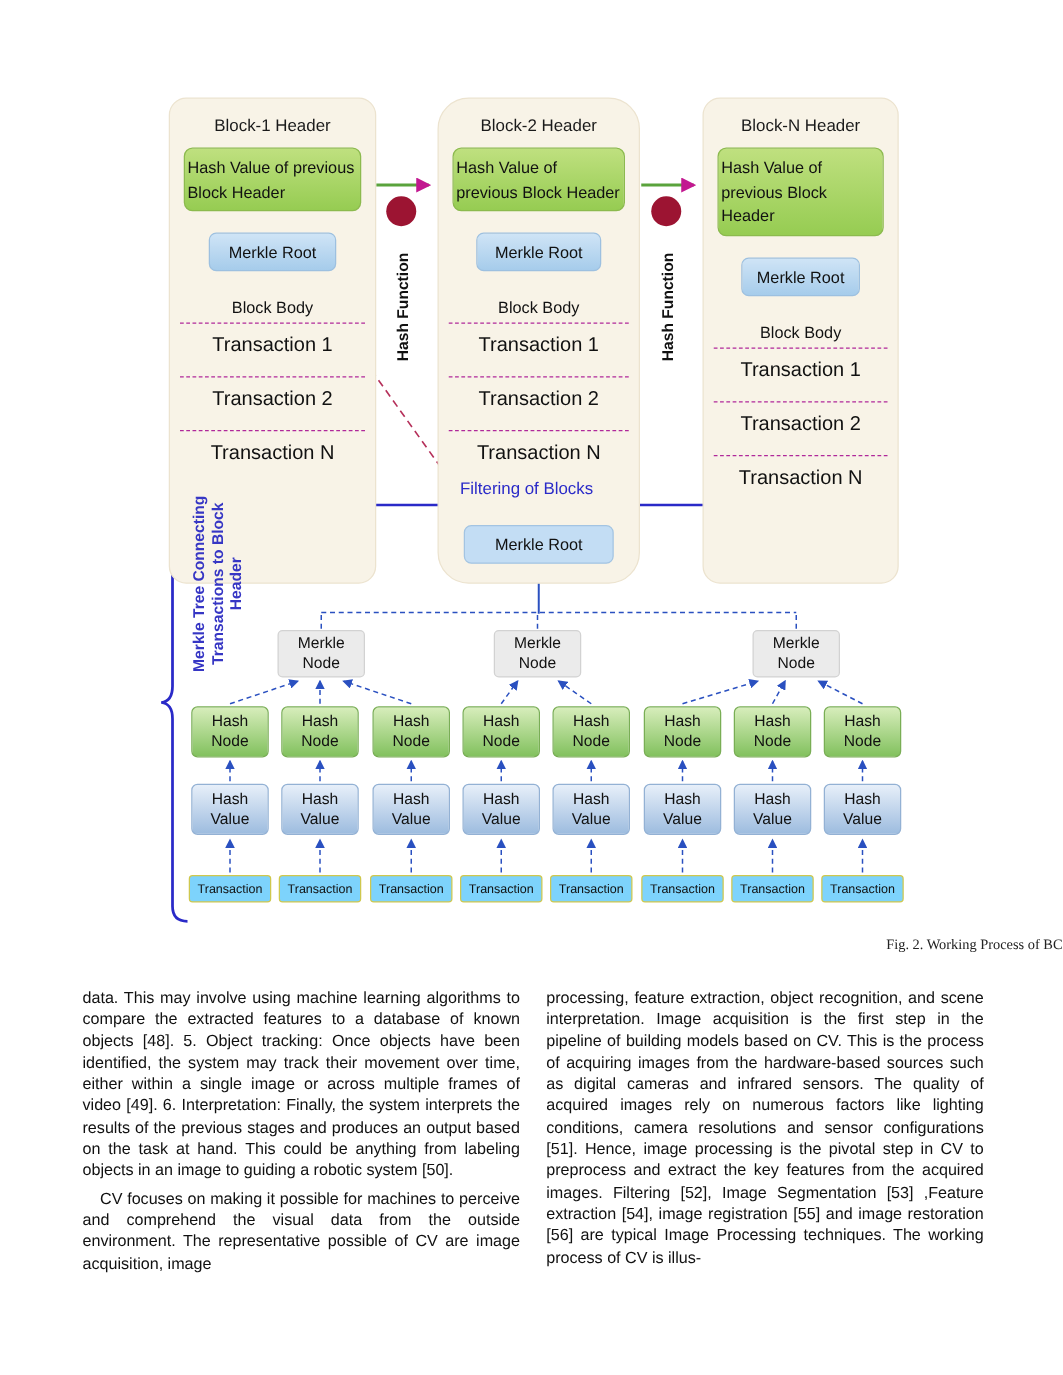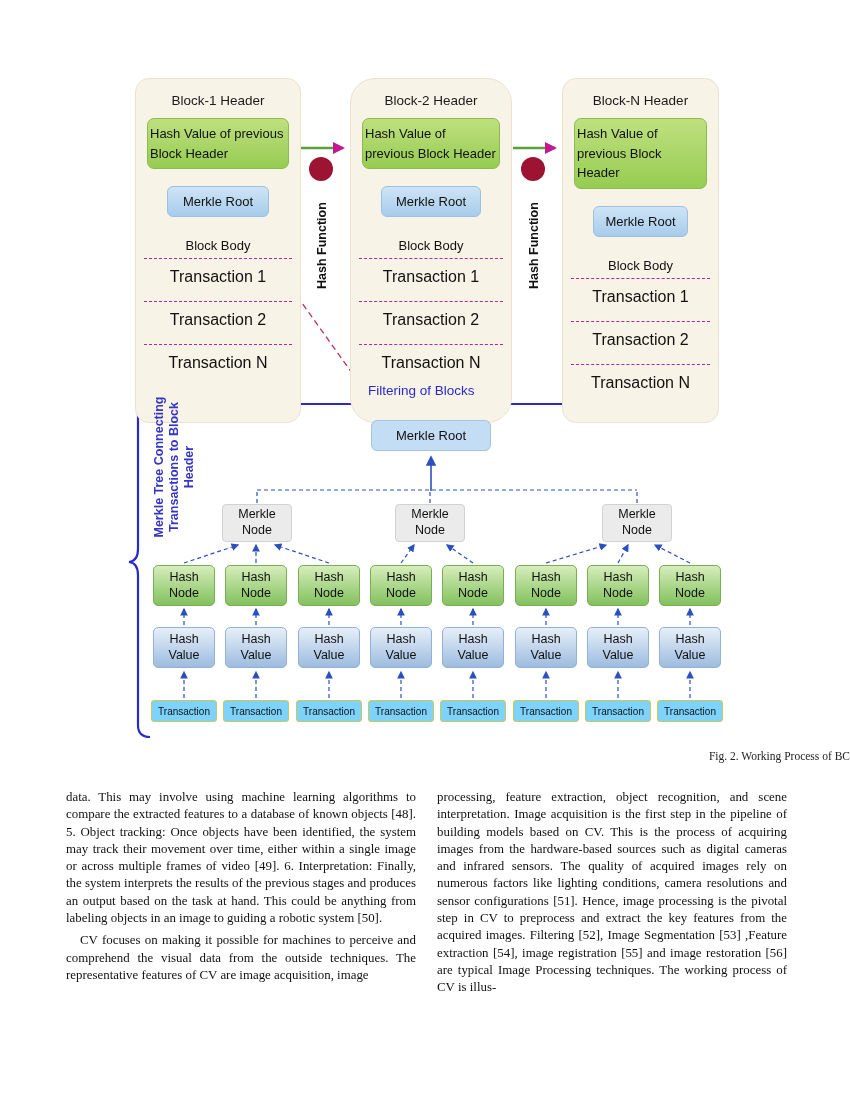--- a/index.html
+++ b/index.html
@@ -2,21 +2,21 @@
 <html><head>
 <meta charset="utf-8">
 <style>
   html,body{margin:0;padding:0;background:#ffffff;}
   .page{width:850px;height:1100px;background:#ffffff;position:relative;overflow:hidden;
         font-family:"Liberation Sans",sans-serif;color:#111;}
   
   .figure{position:relative;width:850px;height:775px;}
   .figure *{box-sizing:border-box;}
   svg.overlay{position:absolute;left:0;top:0;pointer-events:none;}
-  .block{position:absolute;top:78px;height:345px;background:#f8f3e7;border:1px solid #ece3cf;
+  .block{position:absolute;top:78px;height:389px;background:#f8f3e7;border:1px solid #ece3cf;
          border-radius:14px;padding:10px 11px;display:flex;flex-direction:column;}
   .block-title{text-align:center;font-size:13.5px;margin:4px 0 10px;color:#1a1a1a;}
   .green-box{border:1px solid #8cba4e;border-radius:7px;padding:5px 2px;
              font-size:13px;line-height:1.5;background:linear-gradient(180deg,#bfe07f,#96cc52);}
   .mr-box{width:72%;align-self:center;margin-top:17px;padding:7px 0;text-align:center;border-radius:6px;
           font-size:13px;background:linear-gradient(180deg,#cfe4f6,#a6cceb);border:1px solid #9dc0e0;}
   .body-label{text-align:center;margin-top:21px;font-size:13px;}
   .sep{border:none;border-top:1.6px dashed #b0289a;margin:5px -3px 0;}
   .tx-label{text-align:center;font-size:16px;padding:9px 0 10px;}
   .rot-label{position:absolute;transform:rotate(-90deg);transform-origin:left top;white-space:nowrap;
@@ -31,21 +31,21 @@
                border-radius:4px;font-size:12.5px;line-height:1.25;padding:0 8px;}
   .hash-node{width:62px;height:41px;top:565px;border-radius:5px;font-size:12.5px;line-height:1.25;padding:0 8px;
              background:linear-gradient(180deg,#d7edbb,#82c15e);border:1px solid #79ae55;}
   .hash-value{width:62px;height:41px;top:627px;border-radius:5px;font-size:12.5px;line-height:1.25;padding:0 8px;
               background:linear-gradient(180deg,#e7eff9,#9dbcdf);border:1px solid #93b1d4;}
   .tx-node{width:66px;height:22px;top:700px;background:#7dd3fc;border:1px solid #cfc84e;border-radius:3px;
            font-size:10px;}
   .caption{position:absolute;top:750px;width:100%;text-align:right;
            font-family:Liberation Serif, serif;font-size:11.5px;color:#222;}
   
-  .article{display:flex;gap:21px;padding:14px 63px 0 66px;font-family:Liberation Serif, serif;}
+  .article{display:flex;gap:21px;padding:14px 63px 0 66px;font-family:Liberation Sans, sans-serif;}
   .col{flex:1;}
   .col p{margin:0;font-size:12.9px;line-height:17.3px;text-align:justify;color:#111;}
   .col p.indent{text-indent:14px;margin-top:5px;}
 </style>
 </head>
 <body>
 
 <div class="page">
 
   <div class="figure">
@@ -182,20 +182,20 @@
     <div class="node tx-node" style="left:513px;">Transaction</div>
     <div class="node tx-node" style="left:585px;">Transaction</div>
     <div class="node tx-node" style="left:657px;">Transaction</div>
 
     <div class="caption">Fig. 2.  Working Process of BC</div>
   </div>
 
   <div class="article">
     <div class="col">
       <p>data. This may involve using machine learning algorithms to compare the extracted features to a database of known objects [48]. 5. Object tracking: Once objects have been identified, the system may track their movement over time, either within a single image or across multiple frames of video [49]. 6. Interpretation: Finally, the system interprets the results of the previous stages and produces an output based on the task at hand. This could be anything from labeling objects in an image to guiding a robotic system [50].</p>
-      <p class="indent">CV focuses on making it possible for machines to perceive and comprehend the visual data from the outside techniques. The representative features of CV are image acquisition, image</p>
+      <p class="indent">CV focuses on making it possible for machines to perceive and comprehend the visual data from the outside environment. The representative possible of CV are image acquisition, image</p>
     </div>
     <div class="col">
       <p>processing, feature extraction, object recognition, and scene interpretation. Image acquisition is the first step in the pipeline of building models based on CV. This is the process of acquiring images from the hardware-based sources such as digital cameras and infrared sensors. The quality of acquired images rely on numerous factors like lighting conditions, camera resolutions and sensor configurations [51]. Hence, image processing is the pivotal step in CV to preprocess and extract the key features from the acquired images. Filtering [52], Image Segmentation [53] ,Feature extraction [54], image registration [55] and image restoration [56] are typical Image Processing techniques. The working process of CV is illus-</p>
     </div>
   </div>
 
 </div>
 
 </body></html>

